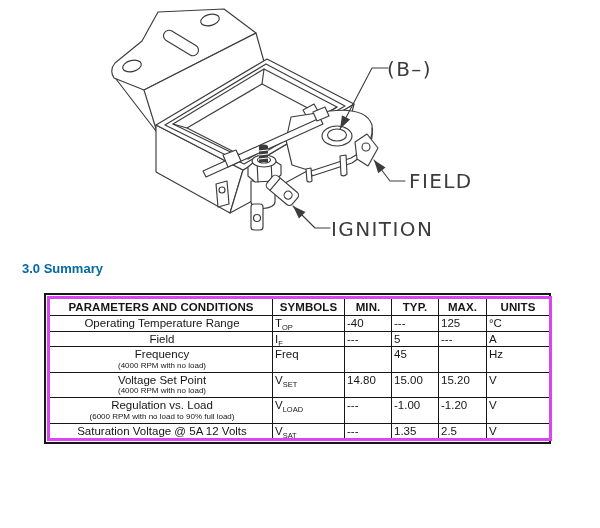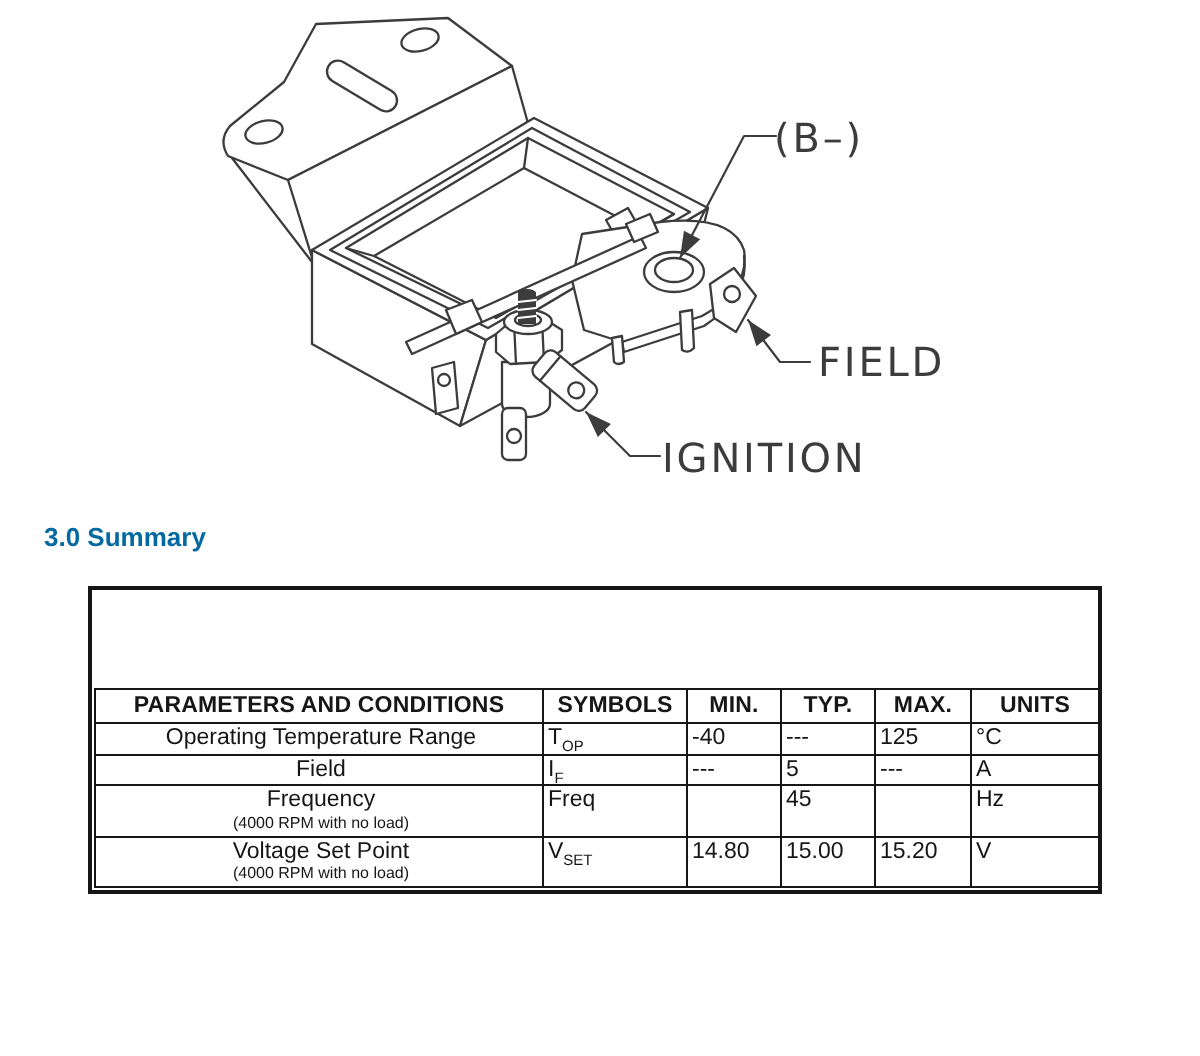--- a/index.html
+++ b/index.html
@@ -3,21 +3,21 @@
 <meta charset="utf-8">
 <style>
   html,body{margin:0;padding:0;background:#ffffff;}
   .page{position:relative;width:600px;height:528px;background:#fff;overflow:hidden;
         font-family:"Liberation Sans",sans-serif;color:#161616;}
   .drawing{position:absolute;left:0;top:0;}
   .cad-label{font-family:"DejaVu Sans",sans-serif;font-size:20px;letter-spacing:1.4px;
              fill:#3c3c3c;font-weight:400;}
   .heading{position:absolute;left:22px;top:261px;font-size:13px;font-weight:bold;color:#0369a1;}
   .tablewrap{position:absolute;left:44px;top:293px;width:507px;border:2px solid #161616;padding:1px;background:#fff;box-sizing:border-box;}
-  table.spec{border-collapse:collapse;width:100%;table-layout:fixed;border:1px solid #d946ef;margin-top:48px;}
+  table.spec{border-collapse:collapse;width:100%;table-layout:fixed;border:3px solid #d946ef;}
   table.spec th{border:1px solid #161616;font-size:11.5px;font-weight:bold;text-align:center;
                 padding:2px 1px 1px;line-height:13px;letter-spacing:0.1px;}
   table.spec td{border:1px solid #161616;font-size:11.5px;text-align:left;vertical-align:top;
                 padding:1px 2px 1px;line-height:12.5px;}
   table.spec td.param{text-align:center;padding-left:4px;}
   .cond{display:block;font-size:8px;line-height:9px;padding:0 0 1px;}
   table.spec sub{font-size:7.5px;line-height:0;}
 </style>
 </head>
 <body>
@@ -153,17 +153,33 @@
             <td>Hz</td>
           </tr>
           <tr>
             <td class="param"><span>Voltage Set Point</span><span class="cond">(4000 RPM with no load)</span></td>
             <td><span>V</span><sub>SET</sub></td>
             <td>14.80</td>
             <td>15.00</td>
             <td>15.20</td>
             <td>V</td>
           </tr>
+          <tr>
+            <td class="param"><span>Regulation vs. Load</span><span class="cond">(6000 RPM with no load to 90% full load)</span></td>
+            <td><span>V</span><sub>LOAD</sub></td>
+            <td>---</td>
+            <td>-1.00</td>
+            <td>-1.20</td>
+            <td>V</td>
+          </tr>
+          <tr>
+            <td class="param"><span>Saturation Voltage @ 5A 12 Volts</span></td>
+            <td><span>V</span><sub>SAT</sub></td>
+            <td>---</td>
+            <td>1.35</td>
+            <td>2.5</td>
+            <td>V</td>
+          </tr>
         </tbody>
     </table>
   </div>
 
 </div>
 
 </body></html>

